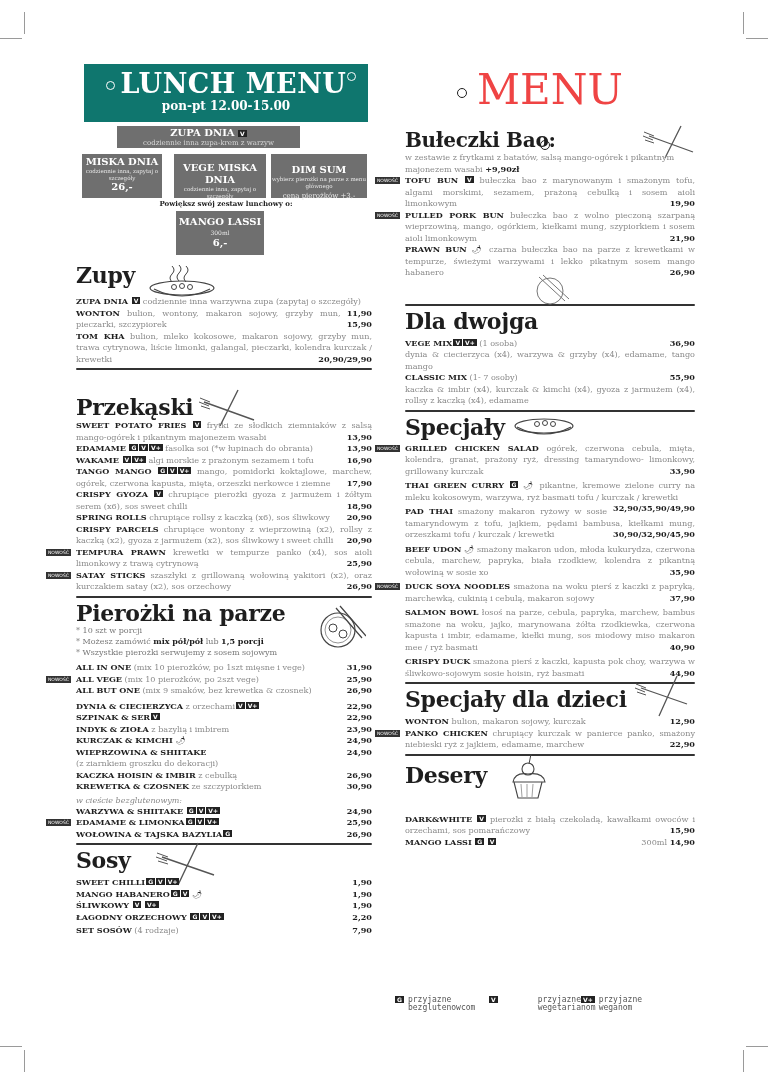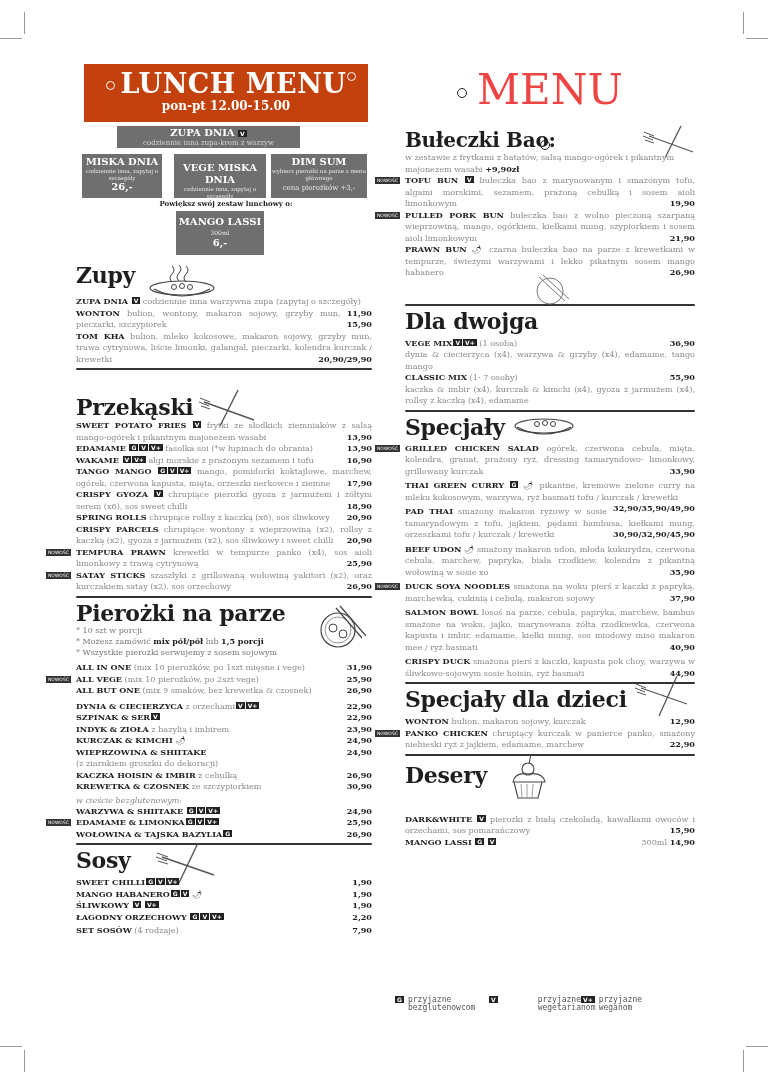--- a/index.html
+++ b/index.html
@@ -7,21 +7,21 @@
   body { position: relative; font-family: "DejaVu Serif", serif; color: #1e1e1e; }
 
   .crop { position: absolute; background: #9a9a9a; }
   .crop.h { height: 1px; width: 22px; }
   .crop.v { width: 1px; height: 22px; }
 
   .col-left { position: absolute; left: 76px; top: 60px; width: 296px; }
   .col-right { position: absolute; left: 405px; top: 60px; width: 290px; }
 
   
-  .lunch-head { position: absolute; left: 84px; top: 64px; width: 284px; height: 58px; background: #c2410c; color: #fff; text-align: center; }
+  .lunch-head { position: absolute; left: 84px; top: 64px; width: 284px; height: 58px; background: #0f766e; color: #fff; text-align: center; }
   .lunch-head .title { font-family: "DejaVu Serif", serif; font-weight: bold; font-size: 27px; line-height: 30px; padding-top: 5px; letter-spacing: 0.5px; }
   .lunch-head .sub { font-weight: bold; font-size: 12px; line-height: 14px; }
   .ring { display: inline-block; width: 9px; height: 9px; border: 1.5px solid #fff; border-radius: 50%; vertical-align: middle; }
   .ring.l { margin-right: 6px; }
   .ring.r { position: absolute; right: 12px; top: 8px; }
 
   .lbox { position: absolute; background: #6f6f6f; color: #fff; text-align: center; }
   .lbox .t { font-weight: bold; font-size: 10px; line-height: 12px; }
   .lbox .d { font-size: 5.5px; line-height: 6.5px; color: #e8e8e8; }
   .lbox .p { font-weight: bold; font-size: 10px; line-height: 12px; }
@@ -81,21 +81,21 @@
   <div class="t" style="padding-top:2px;">MISKA DNIA</div>
   <div class="d">codziennie inna, zapytaj o szczegóły</div>
   <div class="p">26,-</div>
 </div>
 <div class="lbox" style="left:174px;top:154px;width:92px;height:44px;">
   <div class="t" style="padding-top:8px;">VEGE MISKA DNIA</div>
   <div class="d">codziennie inna, zapytaj o szczegóły</div>
   <div class="p">26,-</div>
 </div>
 <div class="lbox" style="left:271px;top:154px;width:96px;height:44px;">
-  <div class="t" style="padding-top:2px;">DIM SUM</div>
+  <div class="t" style="padding-top:10px;">DIM SUM</div>
   <div class="d">wybierz pierożki na parze z menu głównego</div>
   <div class="d" style="font-size:7px;line-height:10px;padding-top:2px;">cena pierożków +3,-</div>
 </div>
 
 <div class="enlarge">Powiększ swój zestaw lunchowy o:</div>
 
 <div class="lbox" style="left:176px;top:211px;width:88px;height:44px;">
   <div class="t" style="padding-top:5px;">MANGO LASSI</div>
   <div class="d" style="font-size:6px;line-height:9px;">300ml</div>
   <div class="p">6,-</div>

